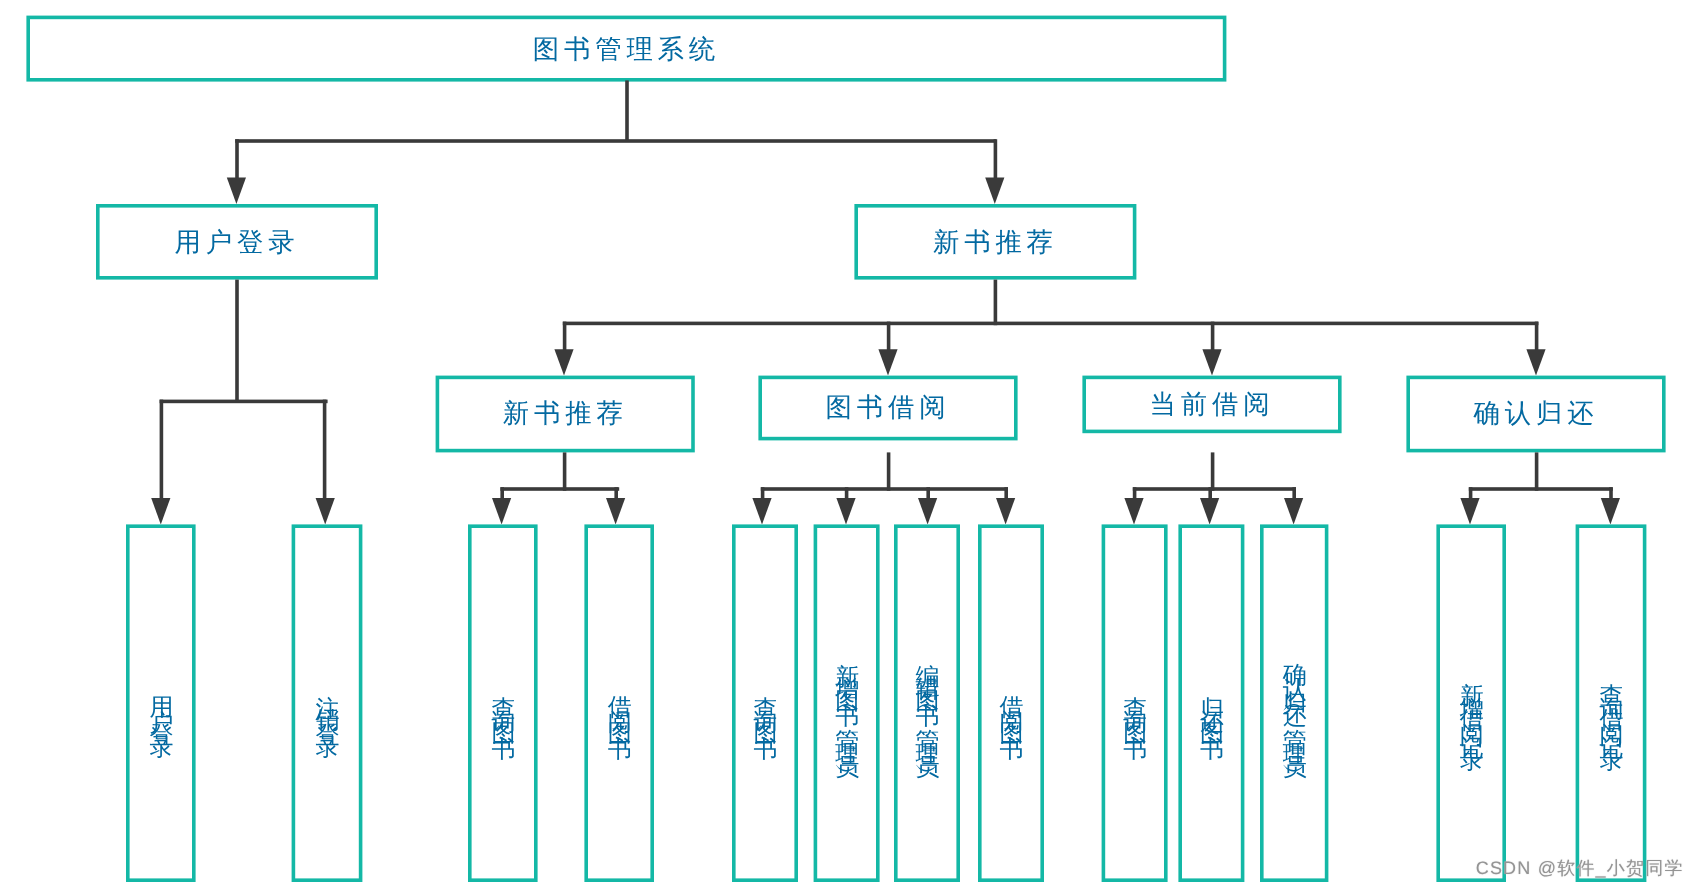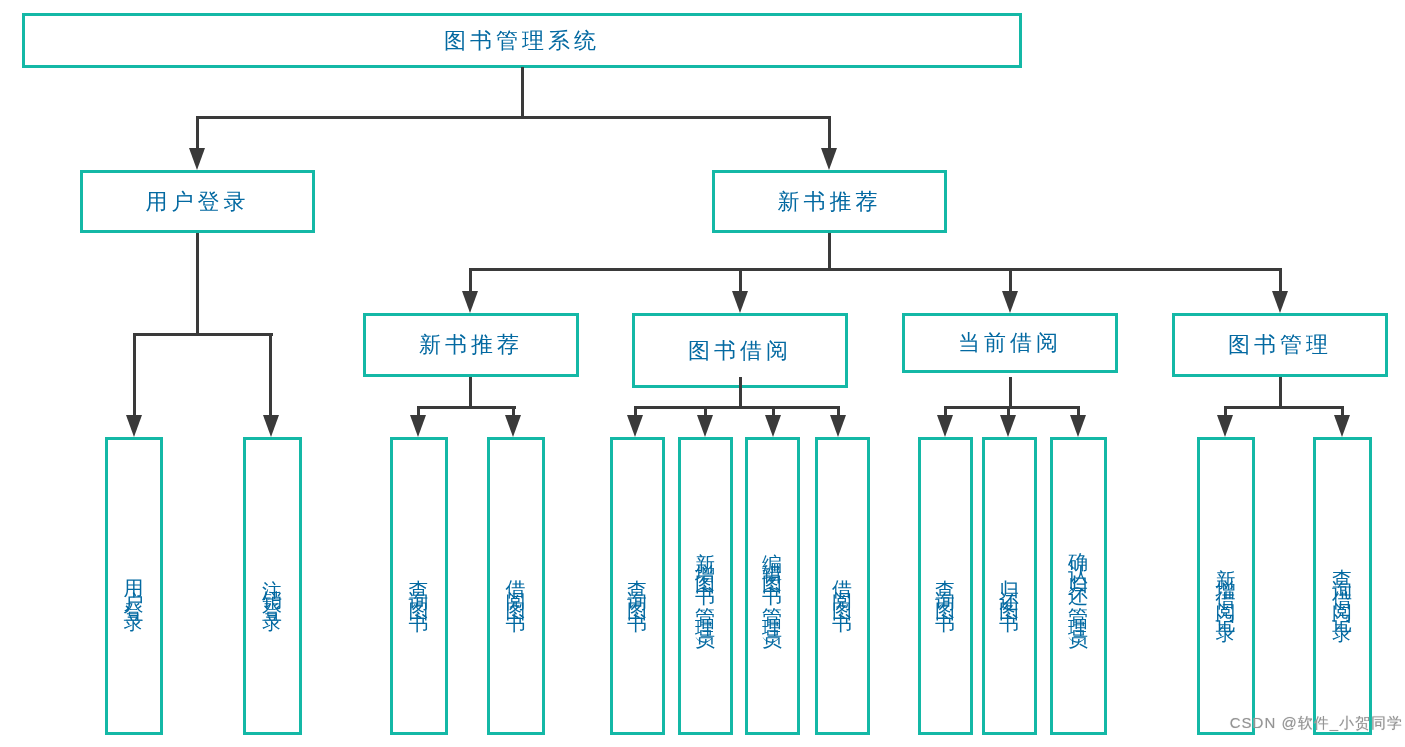--- a/index.html
+++ b/index.html
@@ -86,28 +86,28 @@
   <div class="vline" style="left:1009px;top:268px;height:26px;"></div>
   <div class="vline" style="left:1279px;top:268px;height:26px;"></div>
   <div class="arrow" style="left:462px;top:291px;"></div>
   <div class="arrow" style="left:732px;top:291px;"></div>
   <div class="arrow" style="left:1002px;top:291px;"></div>
   <div class="arrow" style="left:1272px;top:291px;"></div>
 
   <div class="box" style="left:363px;top:313px;width:216px;height:64px;">
     <span>新书推荐</span>
   </div>
-  <div class="box" style="left:632px;top:313px;width:216px;height:75px;">
+  <div class="box" style="left:632px;top:313px;width:216px;height:54px;">
     <span>图书借阅</span>
   </div>
-  <div class="box" style="left:902px;top:313px;width:216px;height:60px;">
+  <div class="box" style="left:902px;top:313px;width:216px;height:48px;">
     <span>当前借阅</span>
   </div>
   <div class="box" style="left:1172px;top:313px;width:216px;height:64px;">
-    <span>图书管理</span>
+    <span>确认归还</span>
   </div>
 
   <div class="vline" style="left:469px;top:377px;height:32px;"></div>
   <div class="hline" style="left:417px;top:406px;width:99px;"></div>
   <div class="vline" style="left:417px;top:406px;height:14px;"></div>
   <div class="vline" style="left:512px;top:406px;height:14px;"></div>
   <div class="arrow" style="left:410px;top:415px;"></div>
   <div class="arrow" style="left:505px;top:415px;"></div>
 
   <div class="vline" style="left:739px;top:377px;height:32px;"></div>

